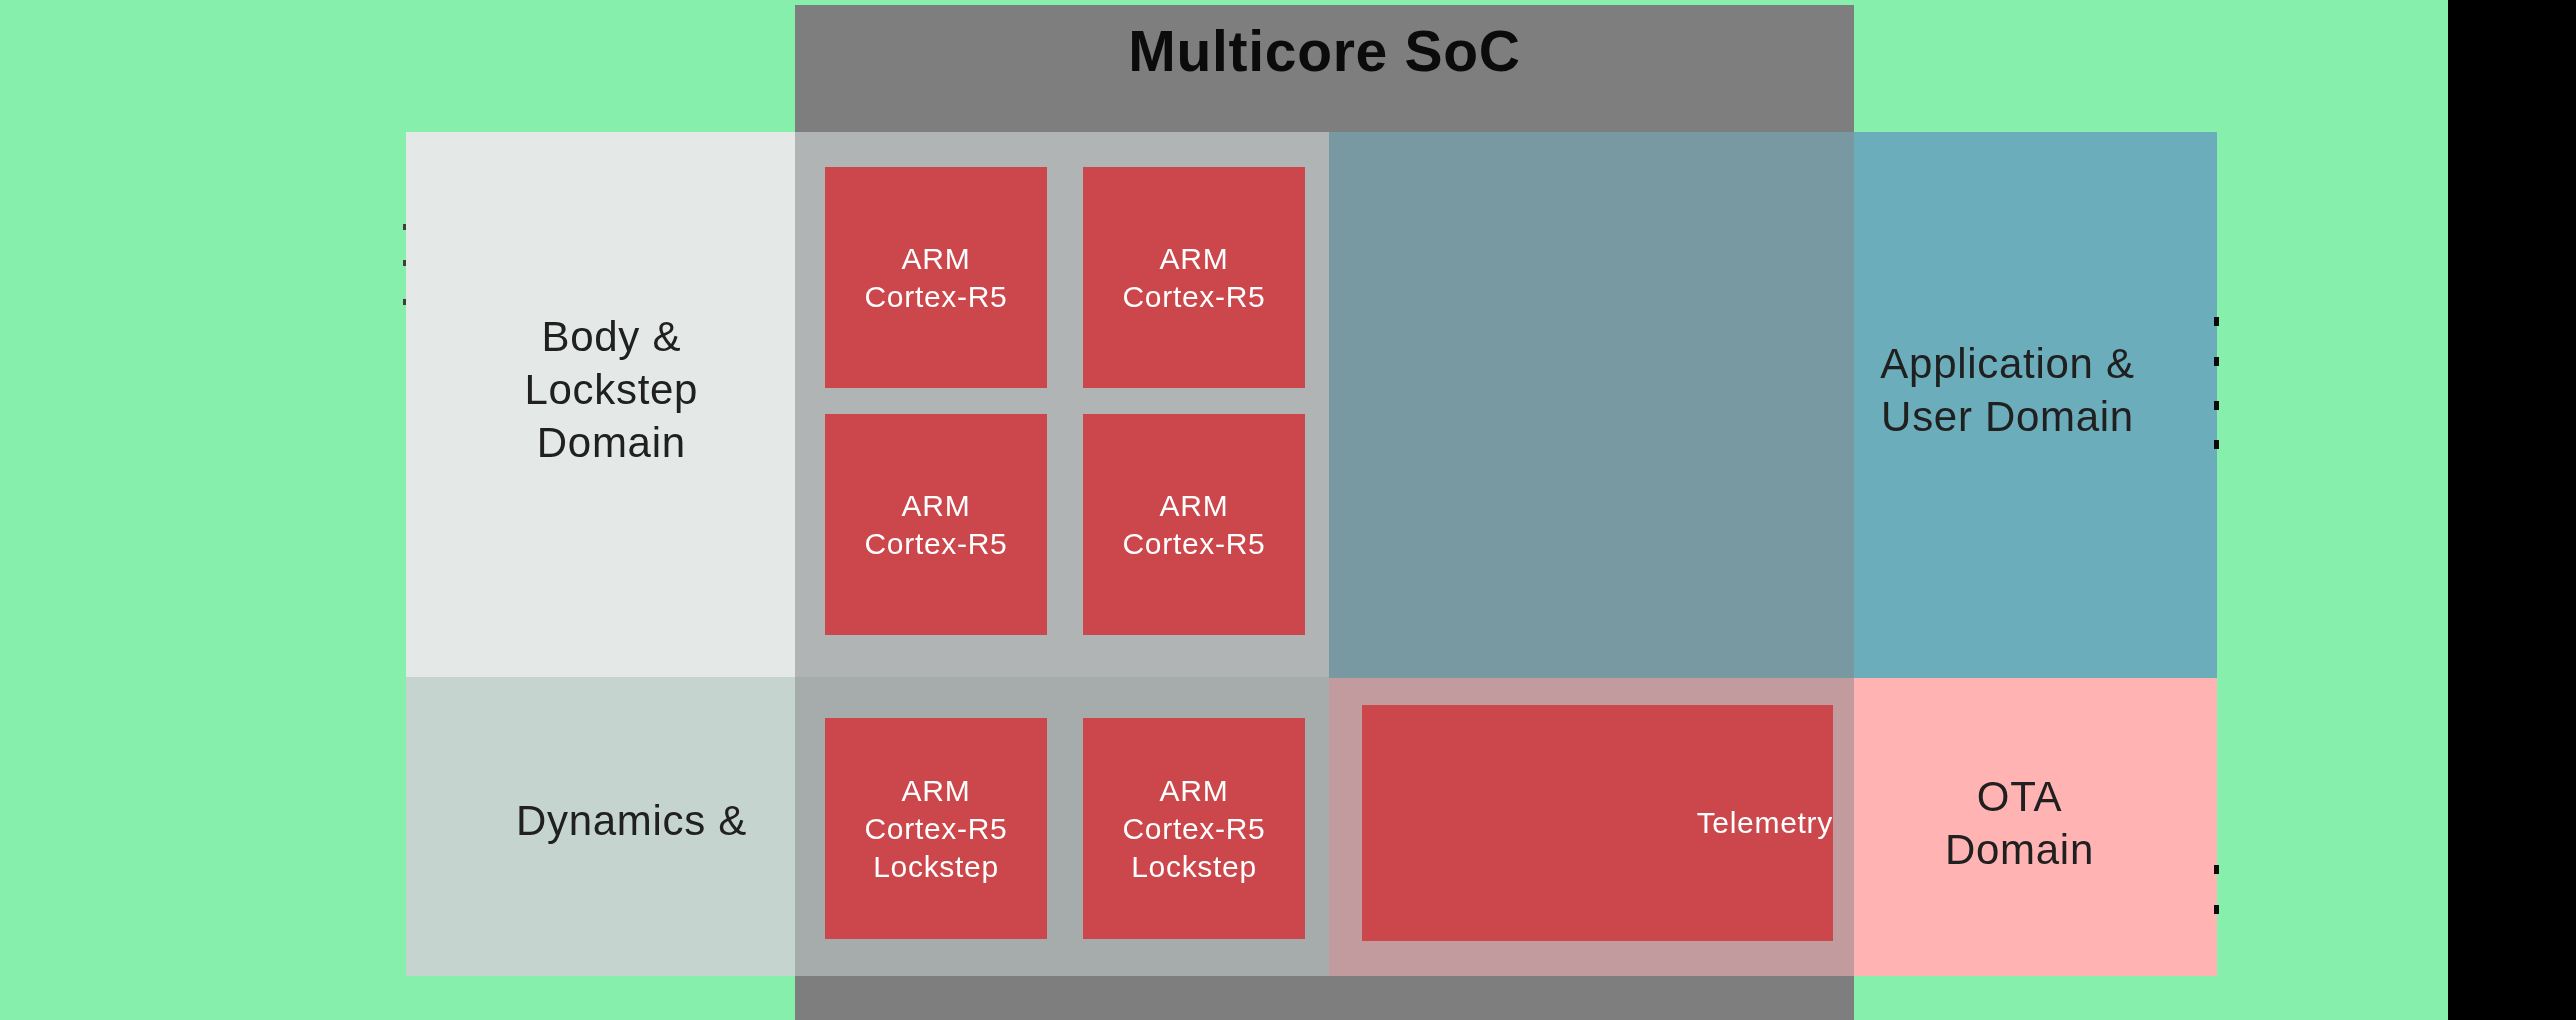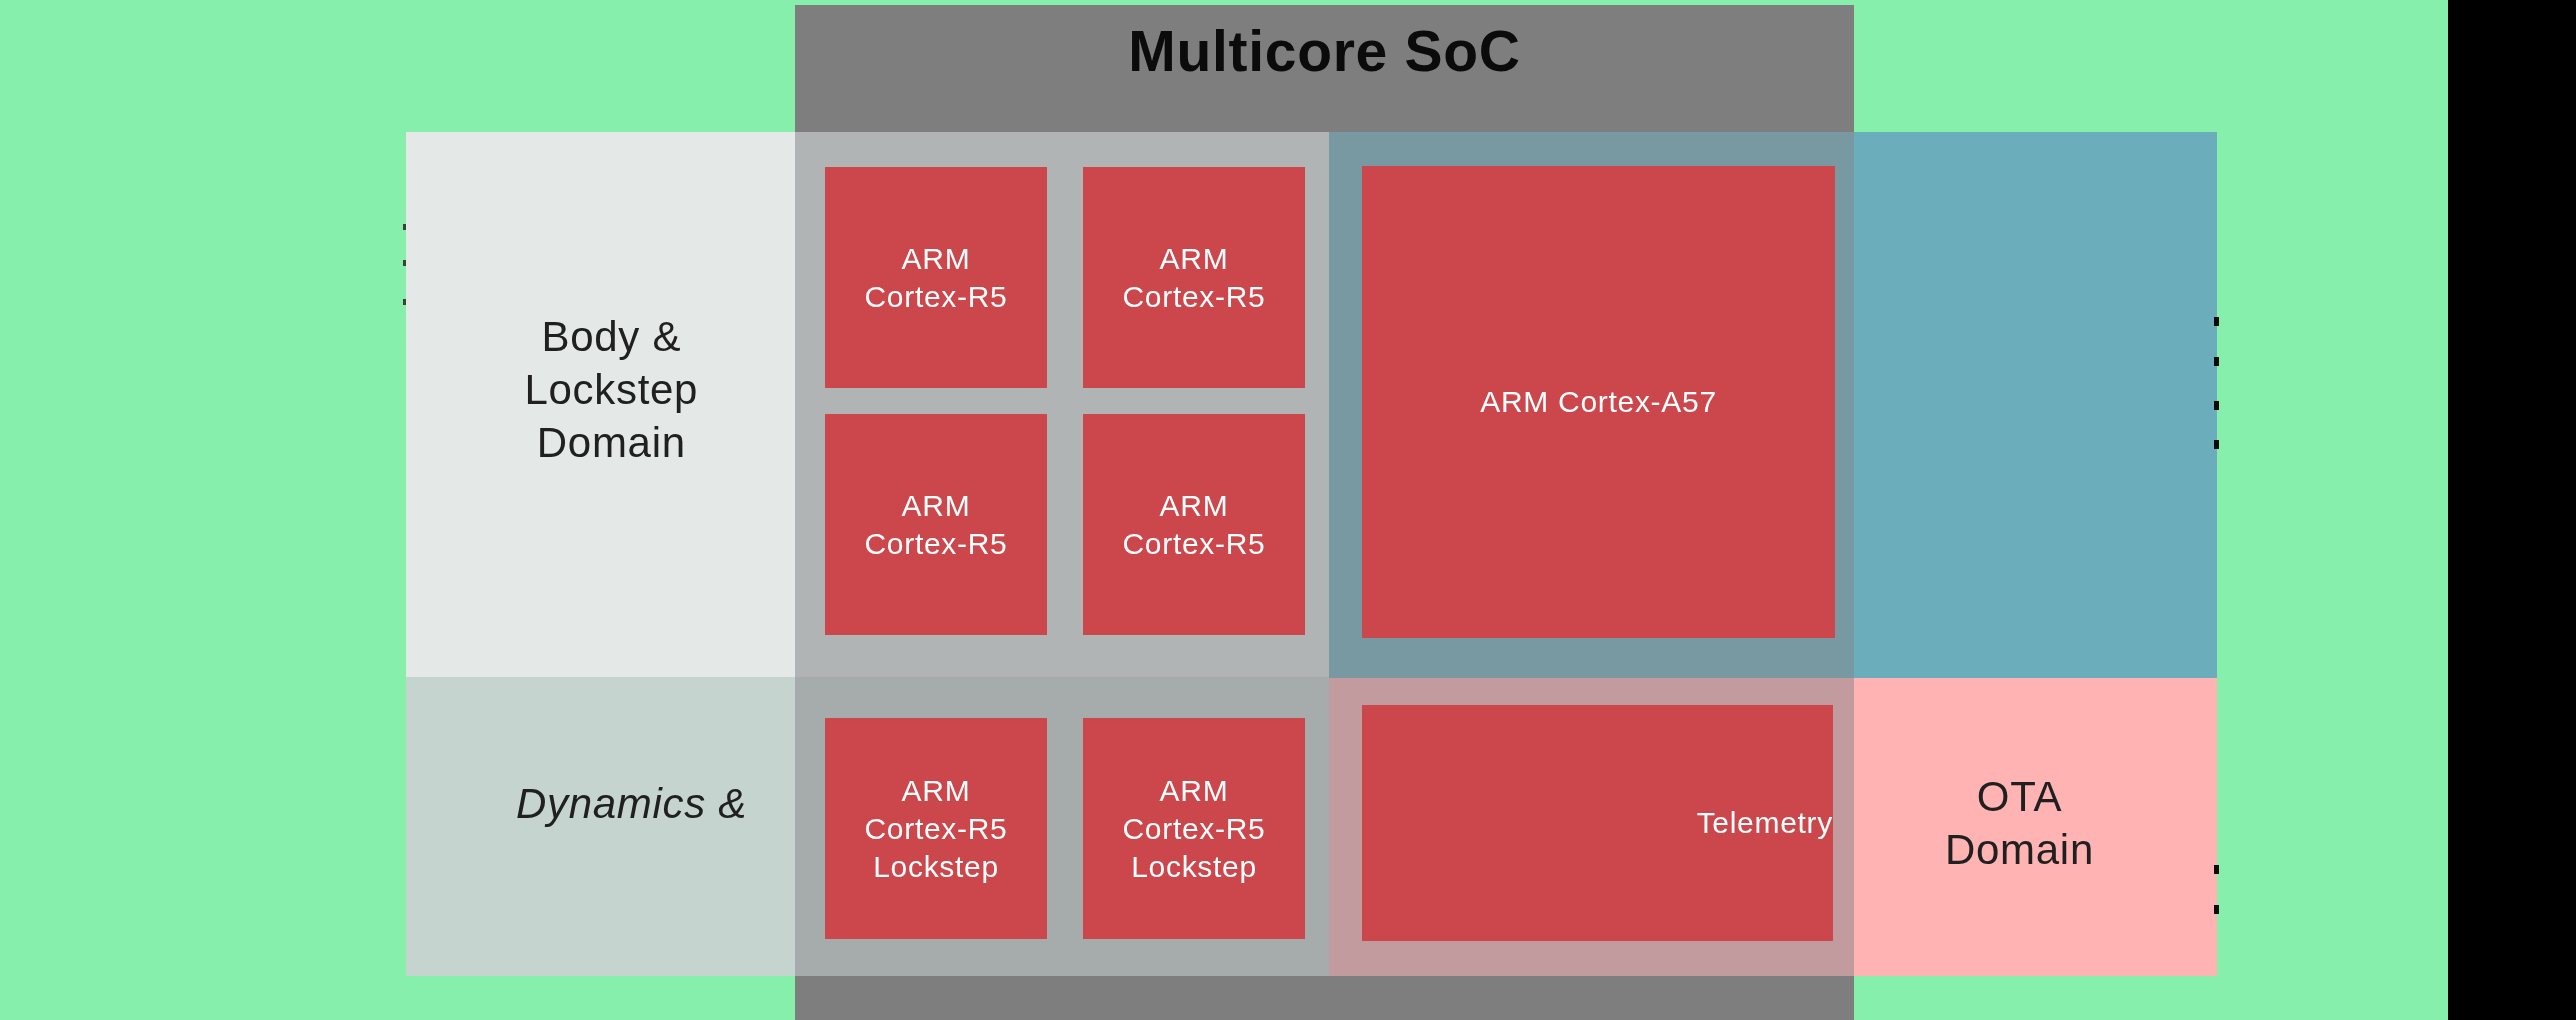--- a/index.html
+++ b/index.html
@@ -42,21 +42,21 @@
   .core-lsb{left:1083px;top:718px;width:222px;height:221px;}
   .core-a57{left:1362px;top:166px; width:473px;height:472px;}
   .core-tel{left:1362px;top:705px;width:471px;height:236px;align-items:flex-end;}
 
   
   .dlabel{
     display:flex;flex-direction:column;align-items:center;justify-content:center;
     color:#202020;font-size:42px;line-height:53px;text-align:center;letter-spacing:0.7px;
   }
   .dlabel-body    {left:406px; top:132px; width:389px;height:545px;transform:translate(10.8px,-15.5px);}
-  .dlabel-dynamics{left:406px; top:660px;width:389px;height:299px;transform:translate(31px,-6px);font-style:italic;}
+  .dlabel-dynamics{left:406px; top:677px;width:389px;height:299px;transform:translate(31px,-6px);}
   .dlabel-app     {left:1854px;top:132px; width:363px;height:546px;transform:translate(-28px,-15px);}
   .dlabel-ota     {left:1854px;top:674px;width:363px;height:298px;transform:translate(-16px,0);}
 
   
   .frag{position:absolute;background:#0a0a0a;}
   .frag-l{width:3.4px;height:6px;background:#3f3f3f;left:403px;}
   .frag-r{width:5.4px;height:8.8px;left:2214px;}
 </style>
 </head>
 <body>
@@ -96,34 +96,35 @@
   <div class="abs core core-lsa" style="background: rgb(203, 71, 76);">
     <div>ARM</div>
     <div>Cortex-R5</div>
     <div>Lockstep</div>
   </div>
   <div class="abs core core-lsb" style="background: rgb(203, 71, 76);">
     <div>ARM</div>
     <div>Cortex-R5</div>
     <div>Lockstep</div>
   </div>
-  <div class="abs core core-a57" style="background: rgb(203, 71, 76);">
-    <div>ARM Cortex-A57</div>
-  </div>
   <div class="abs core core-tel" style="background: rgb(203, 71, 76);">
     <div>Telemetry</div>
   </div>
 
   <div class="abs dlabel dlabel-body">
     <div>Body &amp;</div>
     <div>Lockstep</div>
     <div>Domain</div>
   </div>
   <div class="abs dlabel dlabel-dynamics">
     <div>Dynamics &amp;</div>
+  </div>
+  <div class="abs dlabel dlabel-app">
+    <div>Application &amp;</div>
+    <div>User Domain</div>
   </div>
   <div class="abs dlabel dlabel-ota">
     <div>OTA</div>
     <div>Domain</div>
   </div>
 
   <div class="frag frag-l" style="top:224px"></div>
   <div class="frag frag-l" style="top:260px"></div>
   <div class="frag frag-l" style="top:299px"></div>
   <div class="frag frag-r" style="top:317px"></div>

